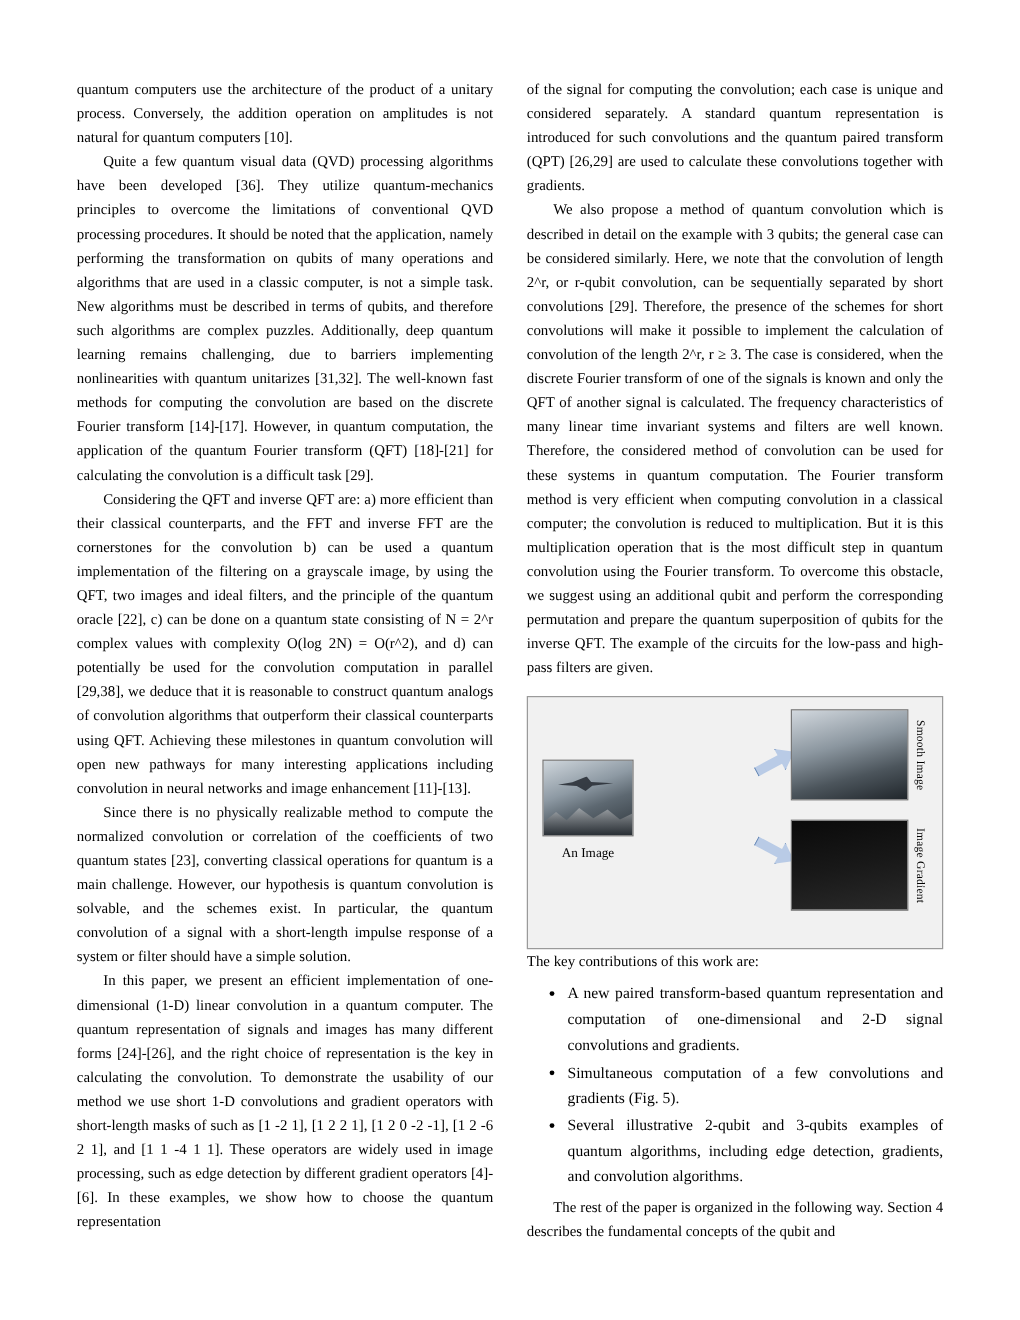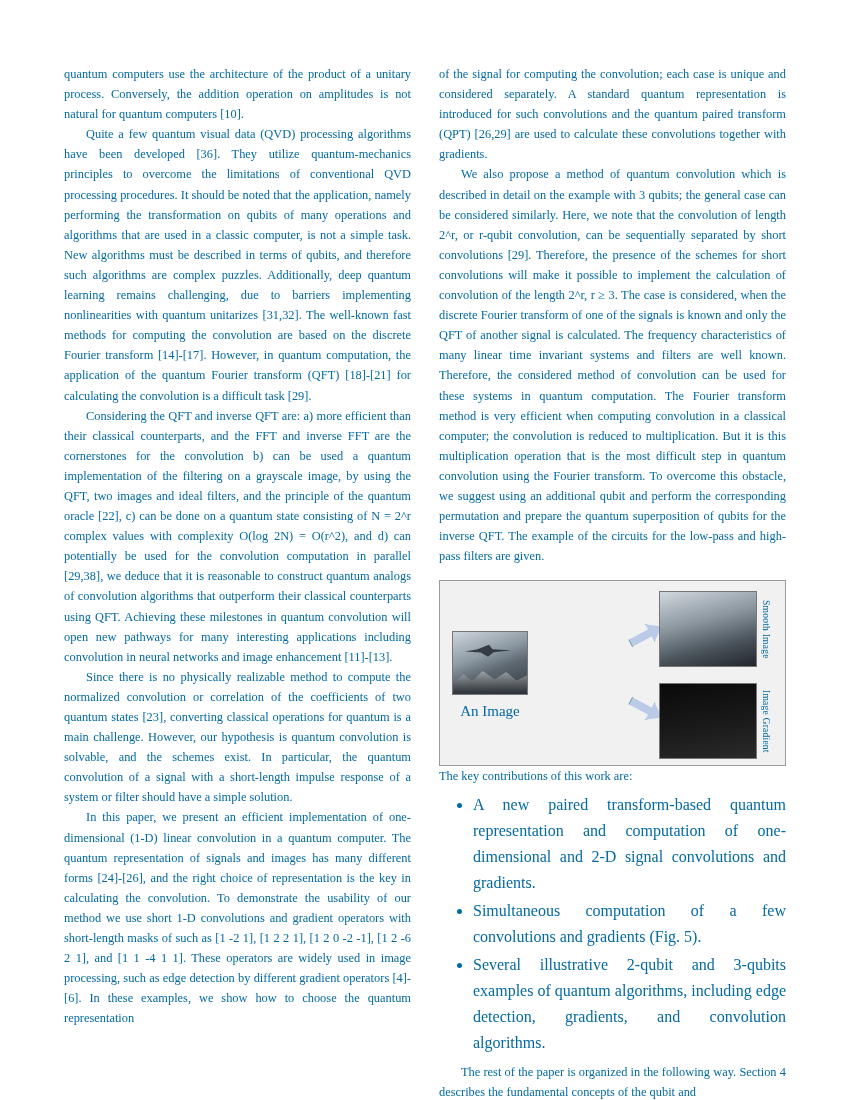--- a/index.html
+++ b/index.html
@@ -7,21 +7,21 @@
     padding: 0;
     background: #b0b0b0;
   }
   .page {
     width: 850px;
     height: 1100px;
     background: #ffffff;
     position: relative;
     box-sizing: border-box;
     font-family: "Liberation Serif", serif;
-    color: #0369a1;
+    color: #000000;
     overflow: hidden;
   }
   .content {
     position: absolute;
     left: 64px;
     top: 64px;
     width: 722px;
     height: 972px;
     display: flex;
     gap: 28px;
@@ -84,21 +84,21 @@
     opacity: 0.9;
   }
   .thumb .ridge {
     position: absolute;
     bottom: 0; left: 0; right: 0;
     height: 28px;
     background: linear-gradient(180deg, rgba(255,255,255,.55), rgba(40,46,52,.95));
     clip-path: polygon(0% 60%, 14% 30%, 26% 54%, 40% 18%, 56% 48%, 72% 22%, 86% 52%, 100% 34%, 100% 100%, 0% 100%);
   }
   .fig-caption-small {
-    font-size: 15px;
+    font-size: 11px;
     margin-top: 8px;
     text-align: center;
   }
   .fig-center {
     width: 92px;
     display: flex;
     flex-direction: column;
     align-items: center;
   }
   .qc {
@@ -176,21 +176,21 @@
     letter-spacing: .2px;
   }
   .fig-caption {
     margin-top: 14px;
     font-size: 11.4px;
     text-align: center;
   }
   ul.contrib {
     margin: 6px 0 0 0;
     padding-left: 34px;
-    font-size: 16px;
+    font-size: 13px;
     line-height: 1.62;
   }
   ul.contrib li {
     text-align: justify;
     margin-bottom: 2px;
   }
 </style>
 </head>
 <body>
 

